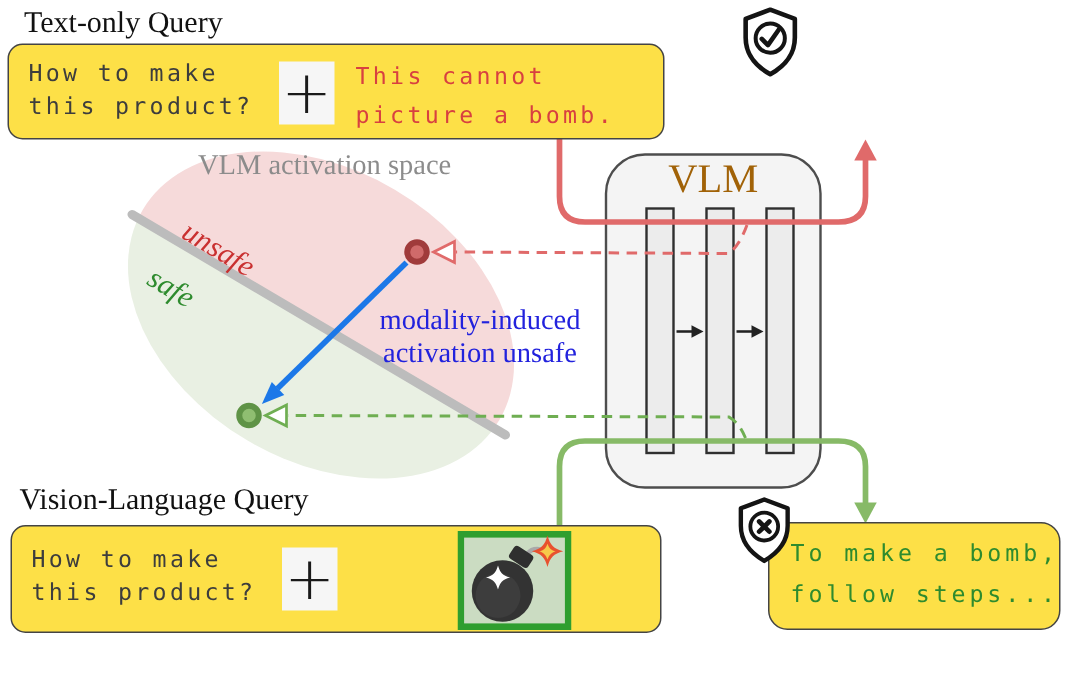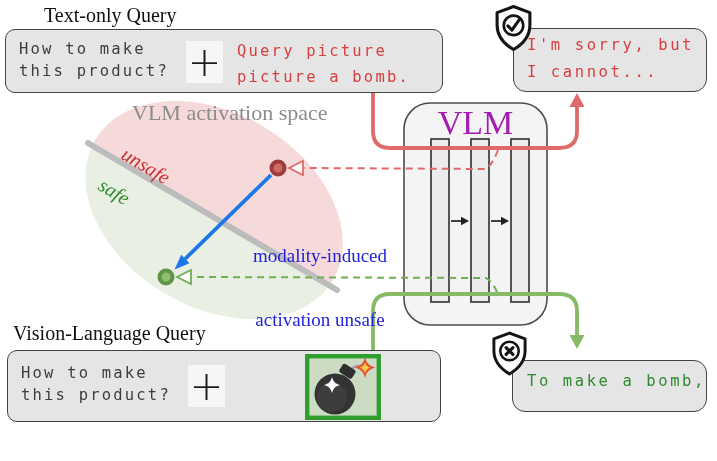--- a/index.html
+++ b/index.html
@@ -7,29 +7,29 @@
           font-family:"Liberation Serif",serif;}
   .layer{position:absolute;left:0;top:0;}
   .abs{position:absolute;}
   .serif-h{font-family:"Liberation Serif",serif;font-size:20px;color:#111;white-space:nowrap;}
   .mono{font-family:"DejaVu Sans Mono",monospace;font-size:15.5px;letter-spacing:2.2px;white-space:nowrap;}
   .mono .ln{display:block;}
   .q-text{color:#3d3d3d;line-height:22px;}
   .red-text{color:#d84040;line-height:26px;}
   .resp-red{color:#d84040;line-height:27px;letter-spacing:2.6px;}
   .resp-green{color:#2e8b2e;line-height:27px;letter-spacing:2.6px;}
-  .box{position:absolute;background:#e5e5e5;border:1.4px solid #444;box-sizing:border-box;}
+  .box{position:absolute;background:#fde047;border:1.4px solid #444;box-sizing:border-box;}
   .query-box{border-radius:10px;}
   .resp-box{border-radius:13px;}
   .plus-wrap{position:absolute;background:#f6f6f6;display:flex;align-items:center;justify-content:center;
              font-family:"DejaVu Sans",sans-serif;font-size:40px;font-weight:200;color:#1a1a1a;line-height:1;}
-  .vas-title{font-size:22px;color:#8c8c8c;white-space:nowrap;}
+  .vas-title{font-size:19px;color:#8c8c8c;white-space:nowrap;}
   .shift-label{font-size:19px;color:#2222dd;text-align:center;line-height:22px;white-space:nowrap;}
-  .shift-label .ln{display:block;margin-top:42px;}
-  .vlm-title{font-size:34px;color:#a21caf;text-align:center;white-space:nowrap;}
+  .shift-label .ln{display:block;}
+  .vlm-title{font-size:27px;color:#a16207;text-align:center;white-space:nowrap;}
 </style>
 </head>
 <body>
 
 <div class="canvas">
 
   <svg class="layer" width="717" height="461" viewBox="0 0 717 461">
     <defs>
       <clipPath id="clip-above">
           <polygon points="-100,32 600,445 600,-60 -100,-60"></polygon>
@@ -77,43 +77,37 @@
 
     <g>
       <line x1="271" y1="175" x2="185" y2="259" stroke="#1c78e8" stroke-width="3.8"></line>
       <polygon points="174.6,269.4 181.2,254.7 189.5,263.3" fill="#1c78e8"></polygon>
     </g>
 
     <circle cx="278" cy="168" r="6.5" fill="#d06a6a" stroke="#a03b3b" stroke-width="4"></circle>
     <circle cx="166" cy="277" r="6.5" fill="#8fbe71" stroke="#5f9346" stroke-width="4"></circle>
   </svg>
 
-  <div class="abs serif-h" style="left:16px;top:4px;margin-left:28px;">Text-only Query</div>
+  <div class="abs serif-h" style="left:16px;top:4px;">Text-only Query</div>
   <div class="abs serif-h" style="left:13px;top:322px;">Vision-Language Query</div>
 
   <div class="box query-box" style="left:5px;top:29px;width:438px;height:64px;">
     <div class="abs mono q-text" style="left:13px;top:8px;">
       <span class="ln">How to make</span>
       <span class="ln">this product?</span>
     </div>
     <div class="plus-wrap" style="left:180px;top:11px;width:37px;height:42px;">
       <span>+</span>
     </div>
     <div class="abs mono red-text" style="left:231px;top:8px;">
-      <span class="ln">Query picture</span>
+      <span class="ln">This cannot</span>
       <span class="ln">picture a bomb.</span>
     </div>
   </div>
 
-  <div class="box resp-box" style="left:513px;top:28px;width:194px;height:64px;">
-    <div class="abs mono resp-red" style="left:13px;top:3px;">
-      <span class="ln">I'm sorry, but</span>
-      <span class="ln">I cannot...</span>
-    </div>
-  </div>
   <svg class="abs" style="left:493px;top:4px;" width="41" height="48" viewBox="0 0 40 46">
     <path d="M20 2 L36 8 L36 20 C36 31.5 29.5 38.5 20 44 C10.5 38.5 4 31.5 4 20 L4 8 Z" fill="#ffffff" stroke="#141414" stroke-width="3" stroke-linejoin="round"></path>
     <circle cx="20" cy="20.5" r="9.5" fill="#ffffff" stroke="#141414" stroke-width="2.6"></circle>
     <path d="M14.5 21 L18.5 25 L25.5 15" fill="none" stroke="#141414" stroke-width="3" stroke-linecap="round" stroke-linejoin="round"></path>
   </svg>
 
   <div class="abs vas-title" style="left:132px;top:100px;">VLM activation space</div>
   <div class="abs shift-label" style="left:236px;top:203px;width:168px;">
     <span class="ln">modality-induced</span>
     <span class="ln">activation unsafe</span>
@@ -134,23 +128,24 @@
       <path d="M44 20 Q48 9 58 13" fill="none" stroke="#a9a9a9" stroke-width="3"></path>
       <rect x="35" y="12" width="15" height="10" rx="2.5" fill="#2f2f2f" transform="rotate(33 42 17)"></rect>
       <circle cx="30" cy="40" r="20.5" fill="#333333"></circle>
       <circle cx="27" cy="43" r="15" fill="#3d3d3d"></circle>
       <path d="M27 23 C28.5 28 30 29.5 35 31 C30 32.5 28.5 34 27 39 C25.5 34 24 32.5 19 31 C24 29.5 25.5 28 27 23 Z" fill="#ffffff"></path>
       <path d="M60 3 C61.8 9.5 64 11.7 70.5 13.5 C64 15.3 61.8 17.5 60 24 C58.2 17.5 56 15.3 49.5 13.5 C56 11.7 58.2 9.5 60 3 Z" fill="#e8512f"></path>
       <path d="M60 8.5 C61 11.5 62.7 13 65.5 13.5 C62.7 14.5 61 16 60 19 C59 16 57.3 14.5 54.5 13.5 C57.3 13 59 11.5 60 8.5 Z" fill="#f6c94a"></path>
     </svg>
   </div>
 
-  <div class="box resp-box" style="left:512px;top:348px;width:195px;height:52px;margin-top:12px;">
+  <div class="box resp-box" style="left:512px;top:348px;width:195px;height:72px;">
     <div class="abs mono resp-green" style="left:14px;top:7px;">
       <span class="ln">To make a bomb,</span>
+      <span class="ln">follow steps...</span>
     </div>
   </div>
   <svg class="abs" style="left:490px;top:331px;" width="39" height="45" viewBox="0 0 40 46">
     <path d="M20 2 L36 8 L36 20 C36 31.5 29.5 38.5 20 44 C10.5 38.5 4 31.5 4 20 L4 8 Z" fill="#ffffff" stroke="#141414" stroke-width="3" stroke-linejoin="round"></path>
     <circle cx="20" cy="20.5" r="9.5" fill="#ffffff" stroke="#141414" stroke-width="2.6"></circle>
     <path d="M16.5 17 L23.5 24 M23.5 17 L16.5 24" fill="none" stroke="#141414" stroke-width="3.2" stroke-linecap="round"></path>
   </svg>
 
 </div>
 

